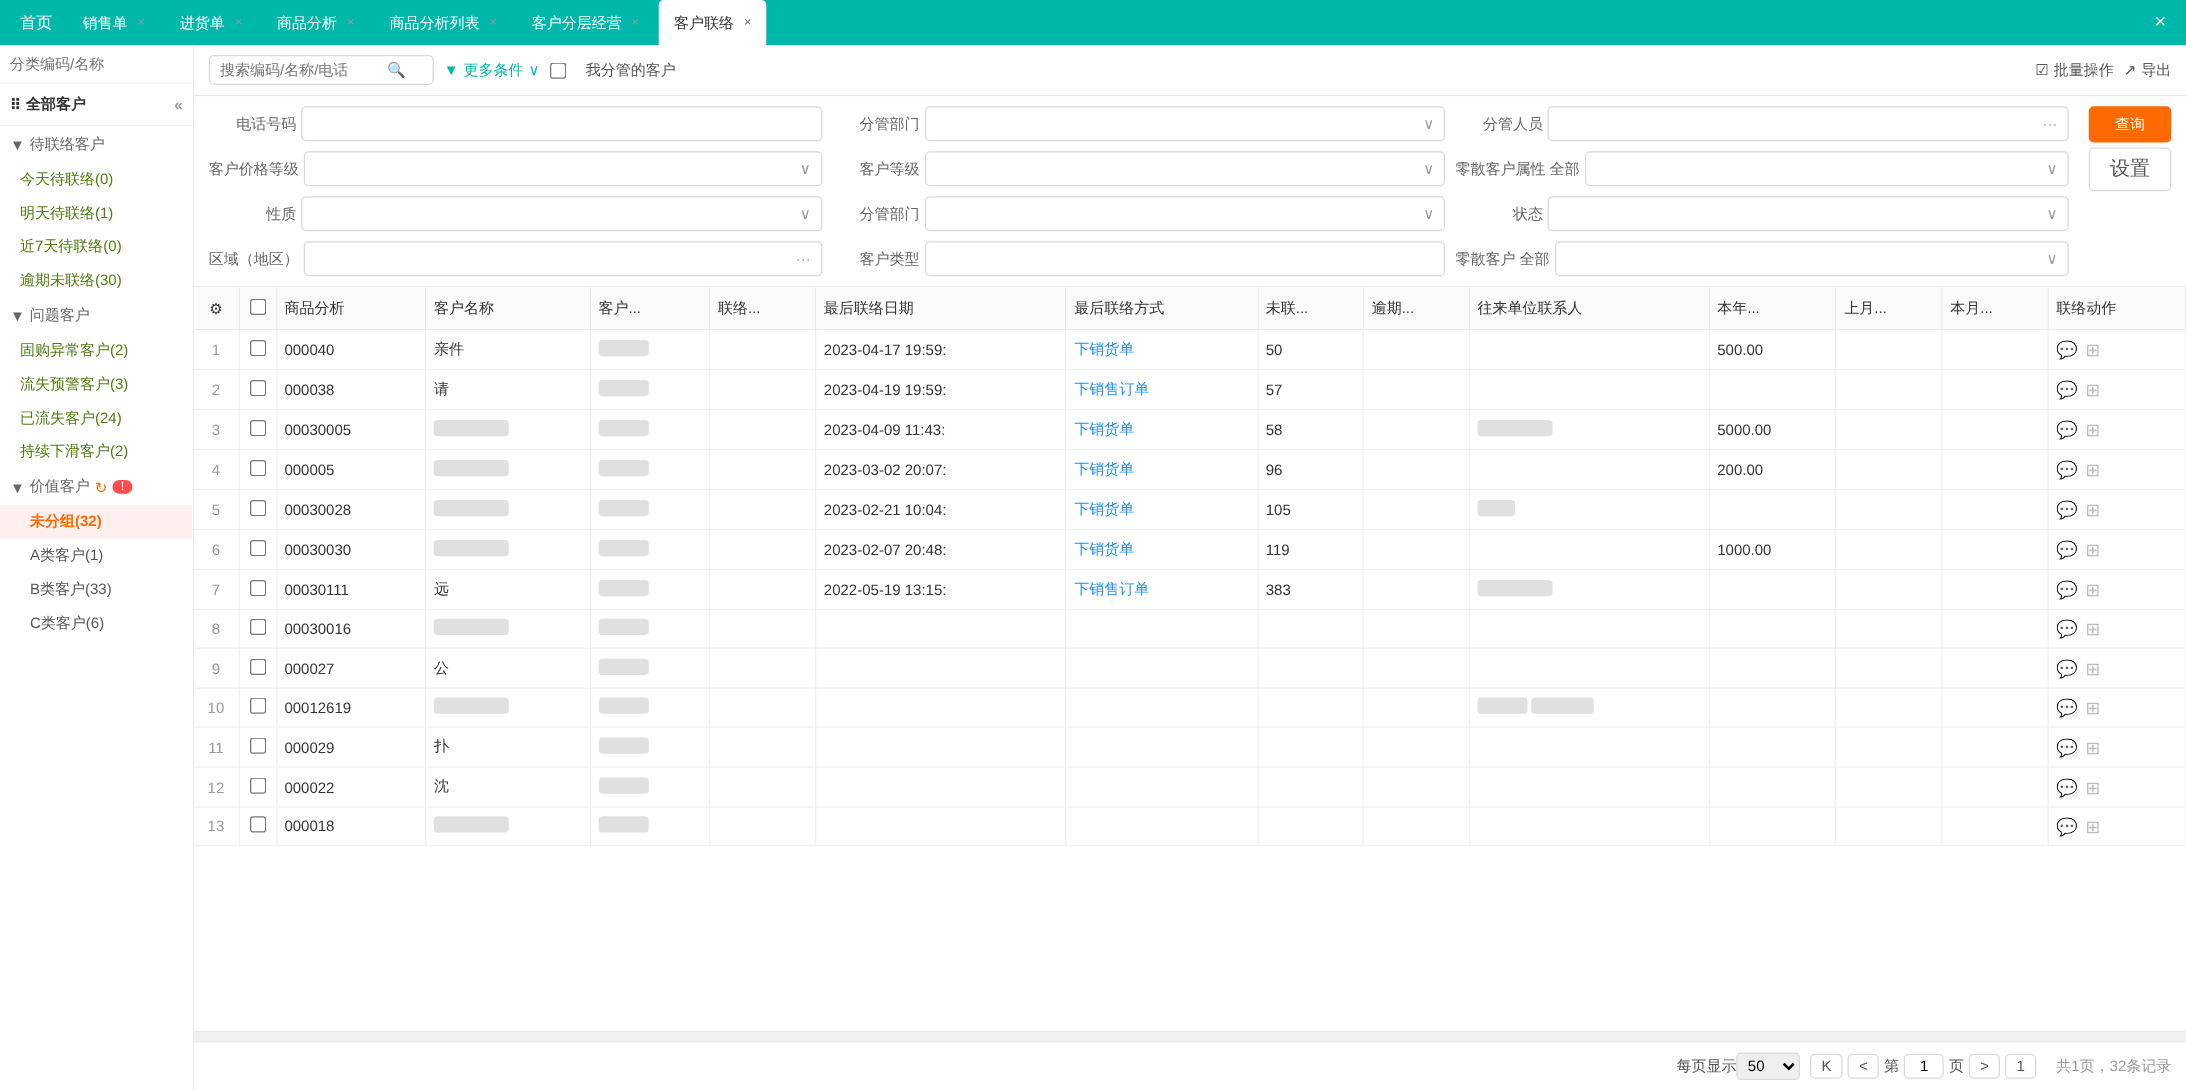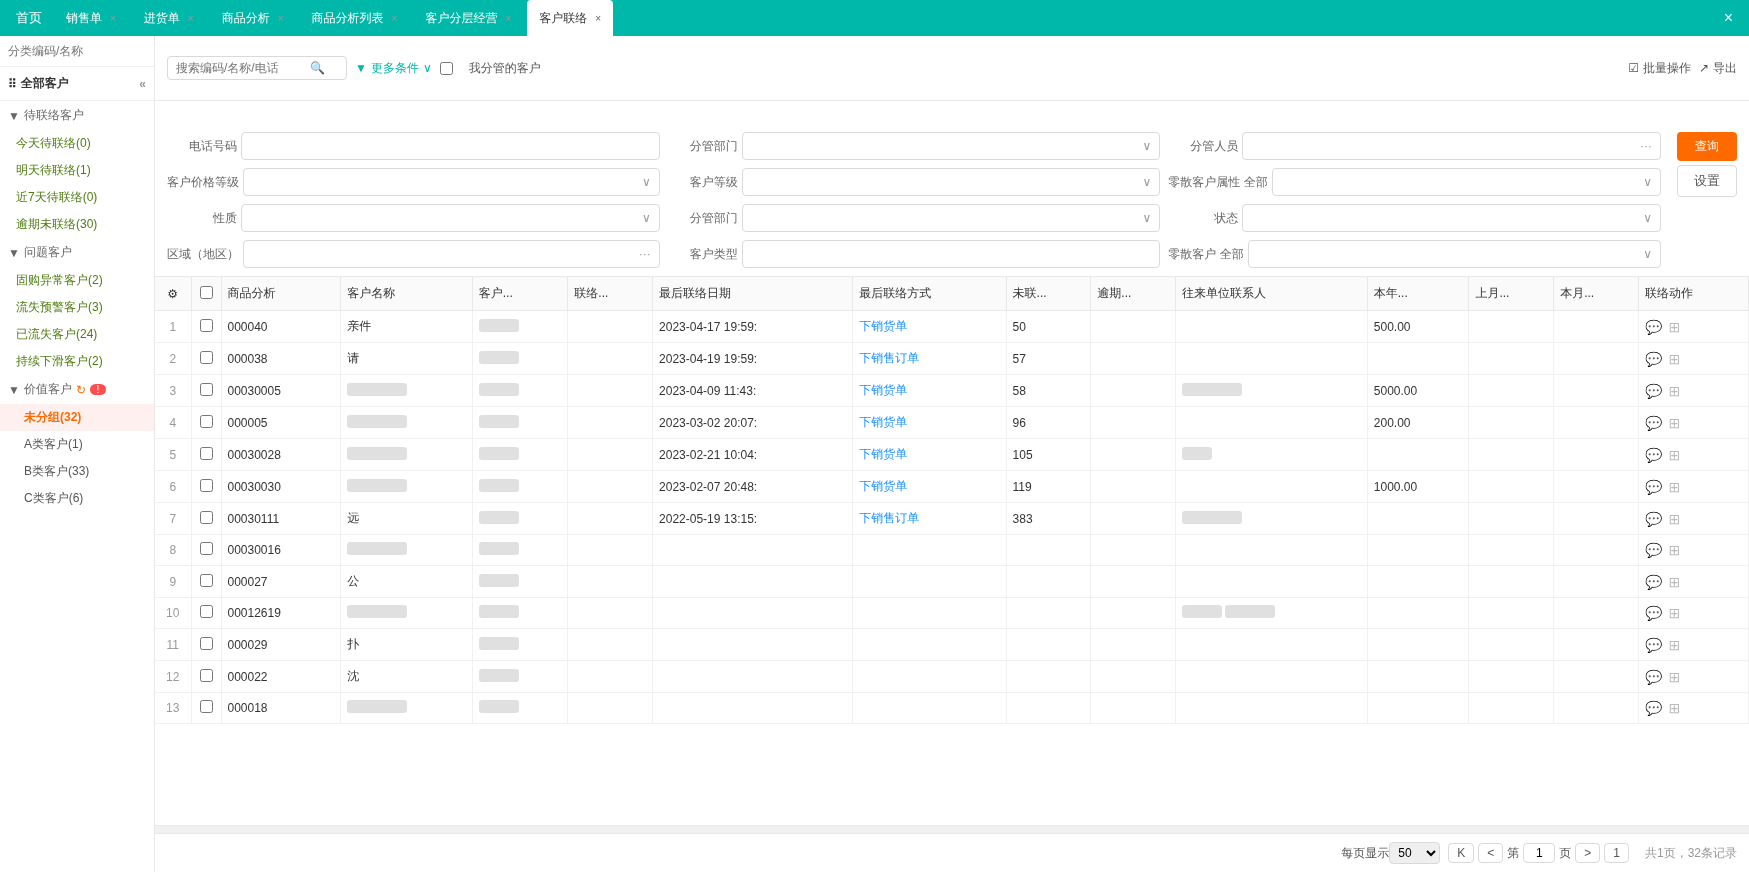--- a/index.html
+++ b/index.html
@@ -58,21 +58,21 @@
       display: flex; align-items: center; padding: 5px 8px 5px 24px; color: #555;
       cursor: pointer; font-size: 12px;
     }
     .sidebar-sub-item.active { background: #fff0f0; color: #ff6a00; font-weight: bold; }
 
     
     .content-area { flex: 1; display: flex; flex-direction: column; overflow: hidden; }
 
     
     .filter-bar {
-      background: white; padding: 20px 12px; border-bottom: 1px solid #e8e8e8;
+      background: white; padding: 8px 12px; border-bottom: 1px solid #e8e8e8;
       display: flex; align-items: center; gap: 8px;
     }
     .filter-search {
       display: flex; align-items: center; border: 1px solid #d9d9d9; border-radius: 4px;
       padding: 4px 8px; gap: 4px; background: white; width: 180px;
     }
     .filter-search input { border: none; outline: none; font-size: 12px; color: #333; width: 130px; }
     .filter-more { display: flex; align-items: center; gap: 4px; color: #00b8a9; cursor: pointer; }
     .filter-my { display: flex; align-items: center; gap: 16px; color: #555; cursor: pointer; }
     .filter-my input[type=checkbox] { cursor: pointer; }
@@ -102,21 +102,21 @@
     
     .filter-actions {
       display: flex; flex-direction: column; gap: 4px; margin-left: 8px;
     }
     .btn-query {
       background: #ff6a00; color: white; border: none; border-radius: 4px;
       padding: 6px 16px; cursor: pointer; font-size: 12px;
     }
     .btn-reset {
       background: white; color: #555; border: 1px solid #d9d9d9; border-radius: 4px;
-      padding: 6px 16px; cursor: pointer; font-size: 13px;
+      padding: 6px 16px; cursor: pointer; font-size: 16px;
     }
 
     
     .table-container { flex: 1; overflow: auto; background: white; }
     table { width: 100%; border-collapse: collapse; font-size: 12px; }
     thead th {
       background: #fafafa; border-bottom: 1px solid #e8e8e8; border-right: 1px solid #e8e8e8;
       padding: 8px 6px; text-align: left; white-space: nowrap; color: #333; font-weight: normal;
       position: sticky; top: 0; z-index: 10;
     }
@@ -294,21 +294,21 @@
         <span>☑</span>
         <span>批量操作</span>
       </div>
       <div class="btn-export">
         <span>↗</span>
         <span>导出</span>
       </div>
     </div>
 
     <div class="advanced-filter">
-      <div style="display:flex; gap:8px;margin-top:23px;">
+      <div style="display:flex; gap:8px;">
         <div style="flex:1;">
 
           <div class="filter-row">
             <div class="filter-field">
               <label>电话号码</label>
               <div class="field-input">
                 <span></span>
               </div>
             </div>
             <div class="filter-field">

